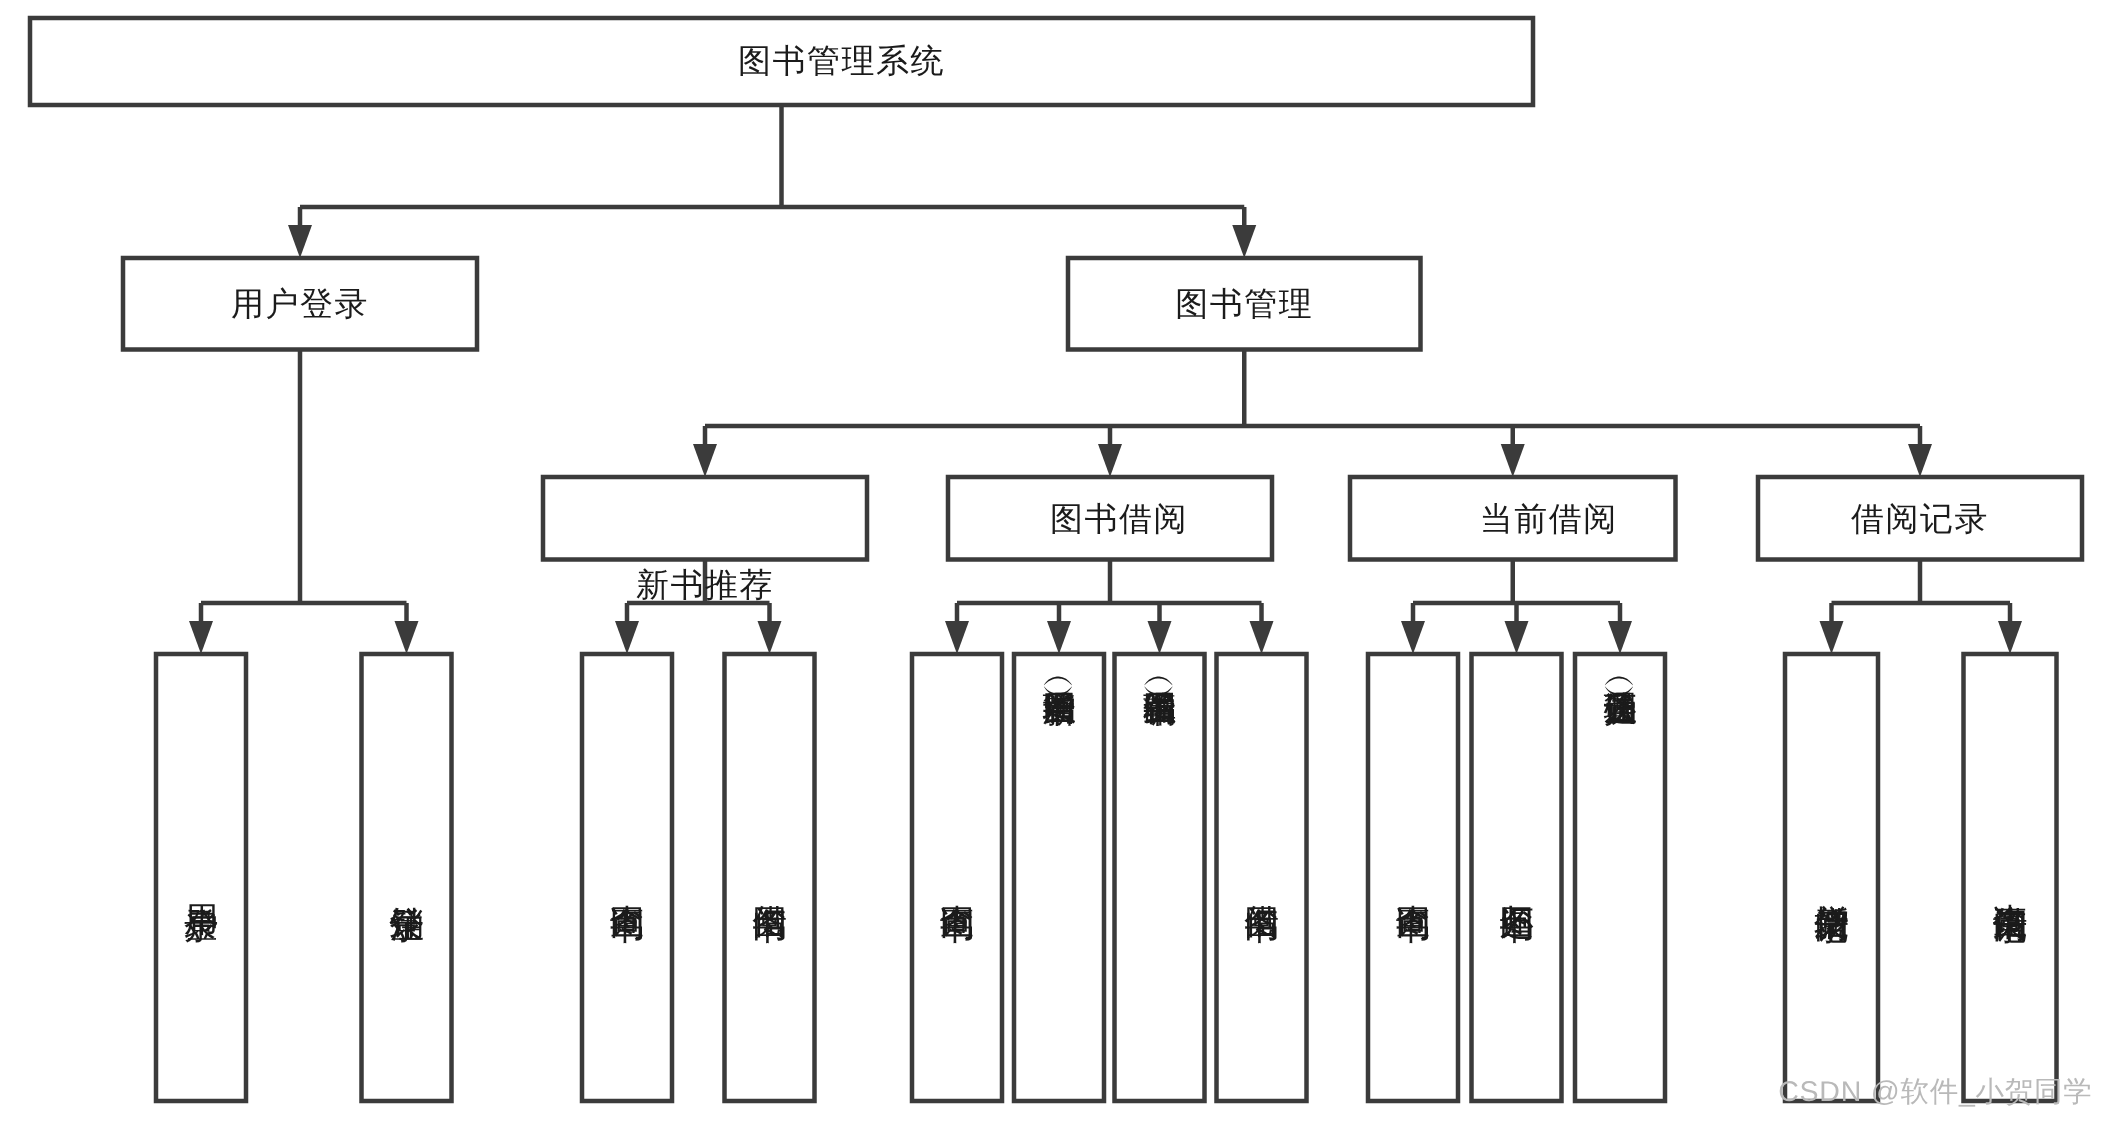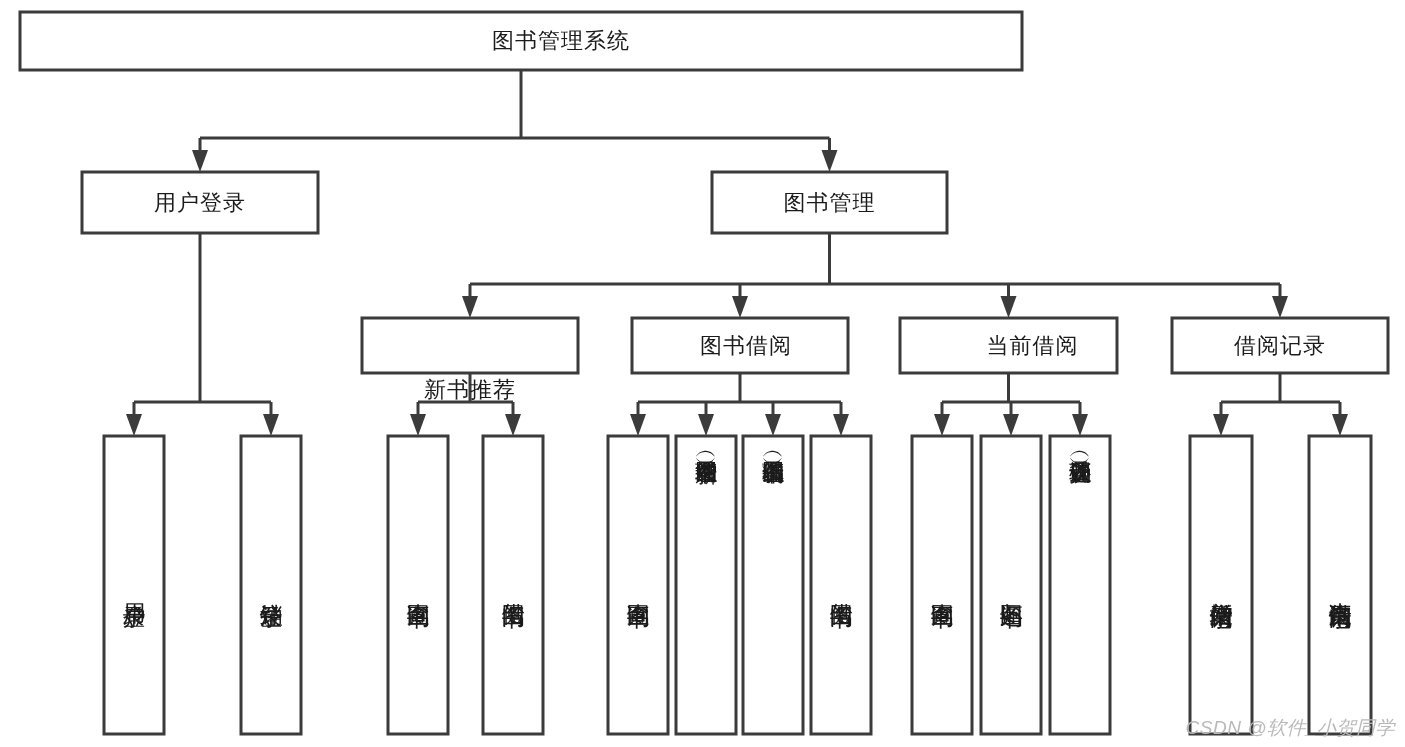--- a/index.html
+++ b/index.html
@@ -75,21 +75,20 @@
   }
   .watermark {
     position: absolute;
     right: 10px;
     bottom: 6px;
     font-family: "Liberation Sans", "DejaVu Sans", sans-serif;
     font-size: 19px;
     color: #b9b9b9;
     letter-spacing: 0.5px;
     white-space: nowrap;
-    font-style: italic;
   }
 </style>
 </head>
 <body>
 
 <div id="diagram-root">
   <svg class="diagram-canvas" viewBox="0 0 1405 747">
     <defs>
       <marker id="arrow" viewBox="0 0 12 12" refX="10" refY="6" markerWidth="8" markerHeight="8" orient="auto-start-reverse">
         <path d="M 0 0 L 12 6 L 0 12 z" class="arrow-head"></path>

